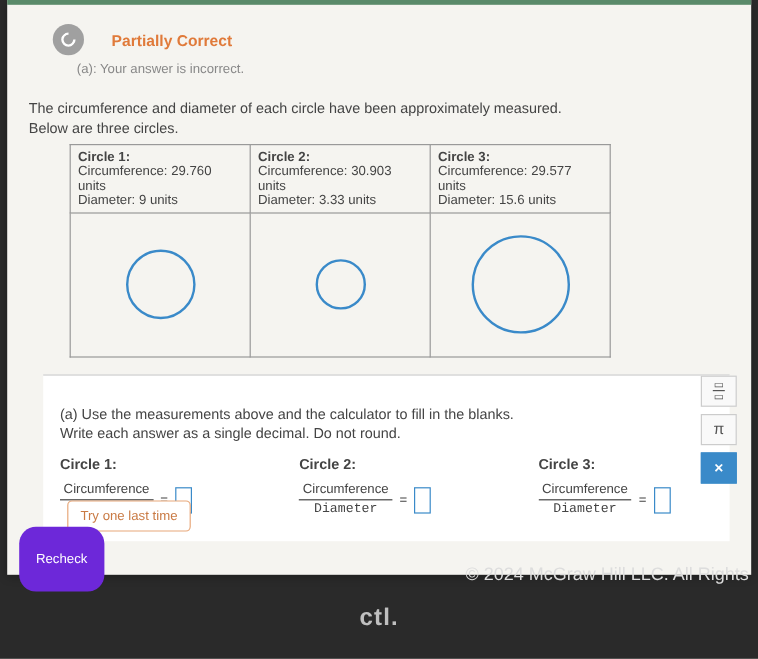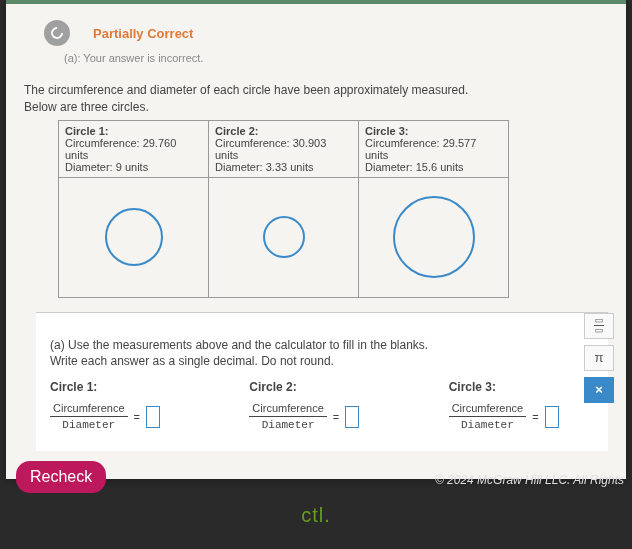--- a/index.html
+++ b/index.html
@@ -152,44 +152,43 @@
     border: 1px solid #e8a87a;
     color: #c97a44;
     border-radius: 4px;
     padding: 6px 10px;
     font-size: 11px;
   }
   .recheck-btn {
     position: absolute;
     left: 10px;
     bottom: -14px;
-    background: #be185d;
+    background: #6d28d9;
     color: #fff;
     border: none;
     border-radius: 14px;
-    padding: 7px 14px;
-    font-size: 16px;
+    padding: 21px 14px;
+    font-size: 11px;
     cursor: pointer;
   }
   .copyright {
     position: absolute;
     right: 8px;
     bottom: 62px;
-    font-size: 12px;
+    font-size: 15px;
     color: #ddd;
-    font-style: italic;
   }
   .watermark {
     position: absolute;
     bottom: 22px;
     left: 50%;
     transform: translateX(-50%);
-    color: #84cc16;
+    color: #ffffff;
     font-size: 20px;
-    font-weight: normal;
+    font-weight: bold;
     letter-spacing: 1px;
     opacity: 0.7;
   }
 </style>
 </head>
 <body>
 
 <div class="page">
 
   <div class="header-row">
@@ -292,19 +291,20 @@
       <div class="tool-btn">
         <span class="mini-frac">
           <span class="t">▭</span>
             <span>▭</span>
         </span>
       </div>
       <div class="tool-btn">π</div>
       <div class="tool-btn close">×</div>
     </div>
 
+    <div class="try-callout">Try one last time</div>
   </div>
 
   <button class="recheck-btn">Recheck</button>
 </div>
 
 <div class="copyright">© 2024 McGraw Hill LLC. All Rights</div>
 <div class="watermark">ctl.</div>
 
 </body></html>

